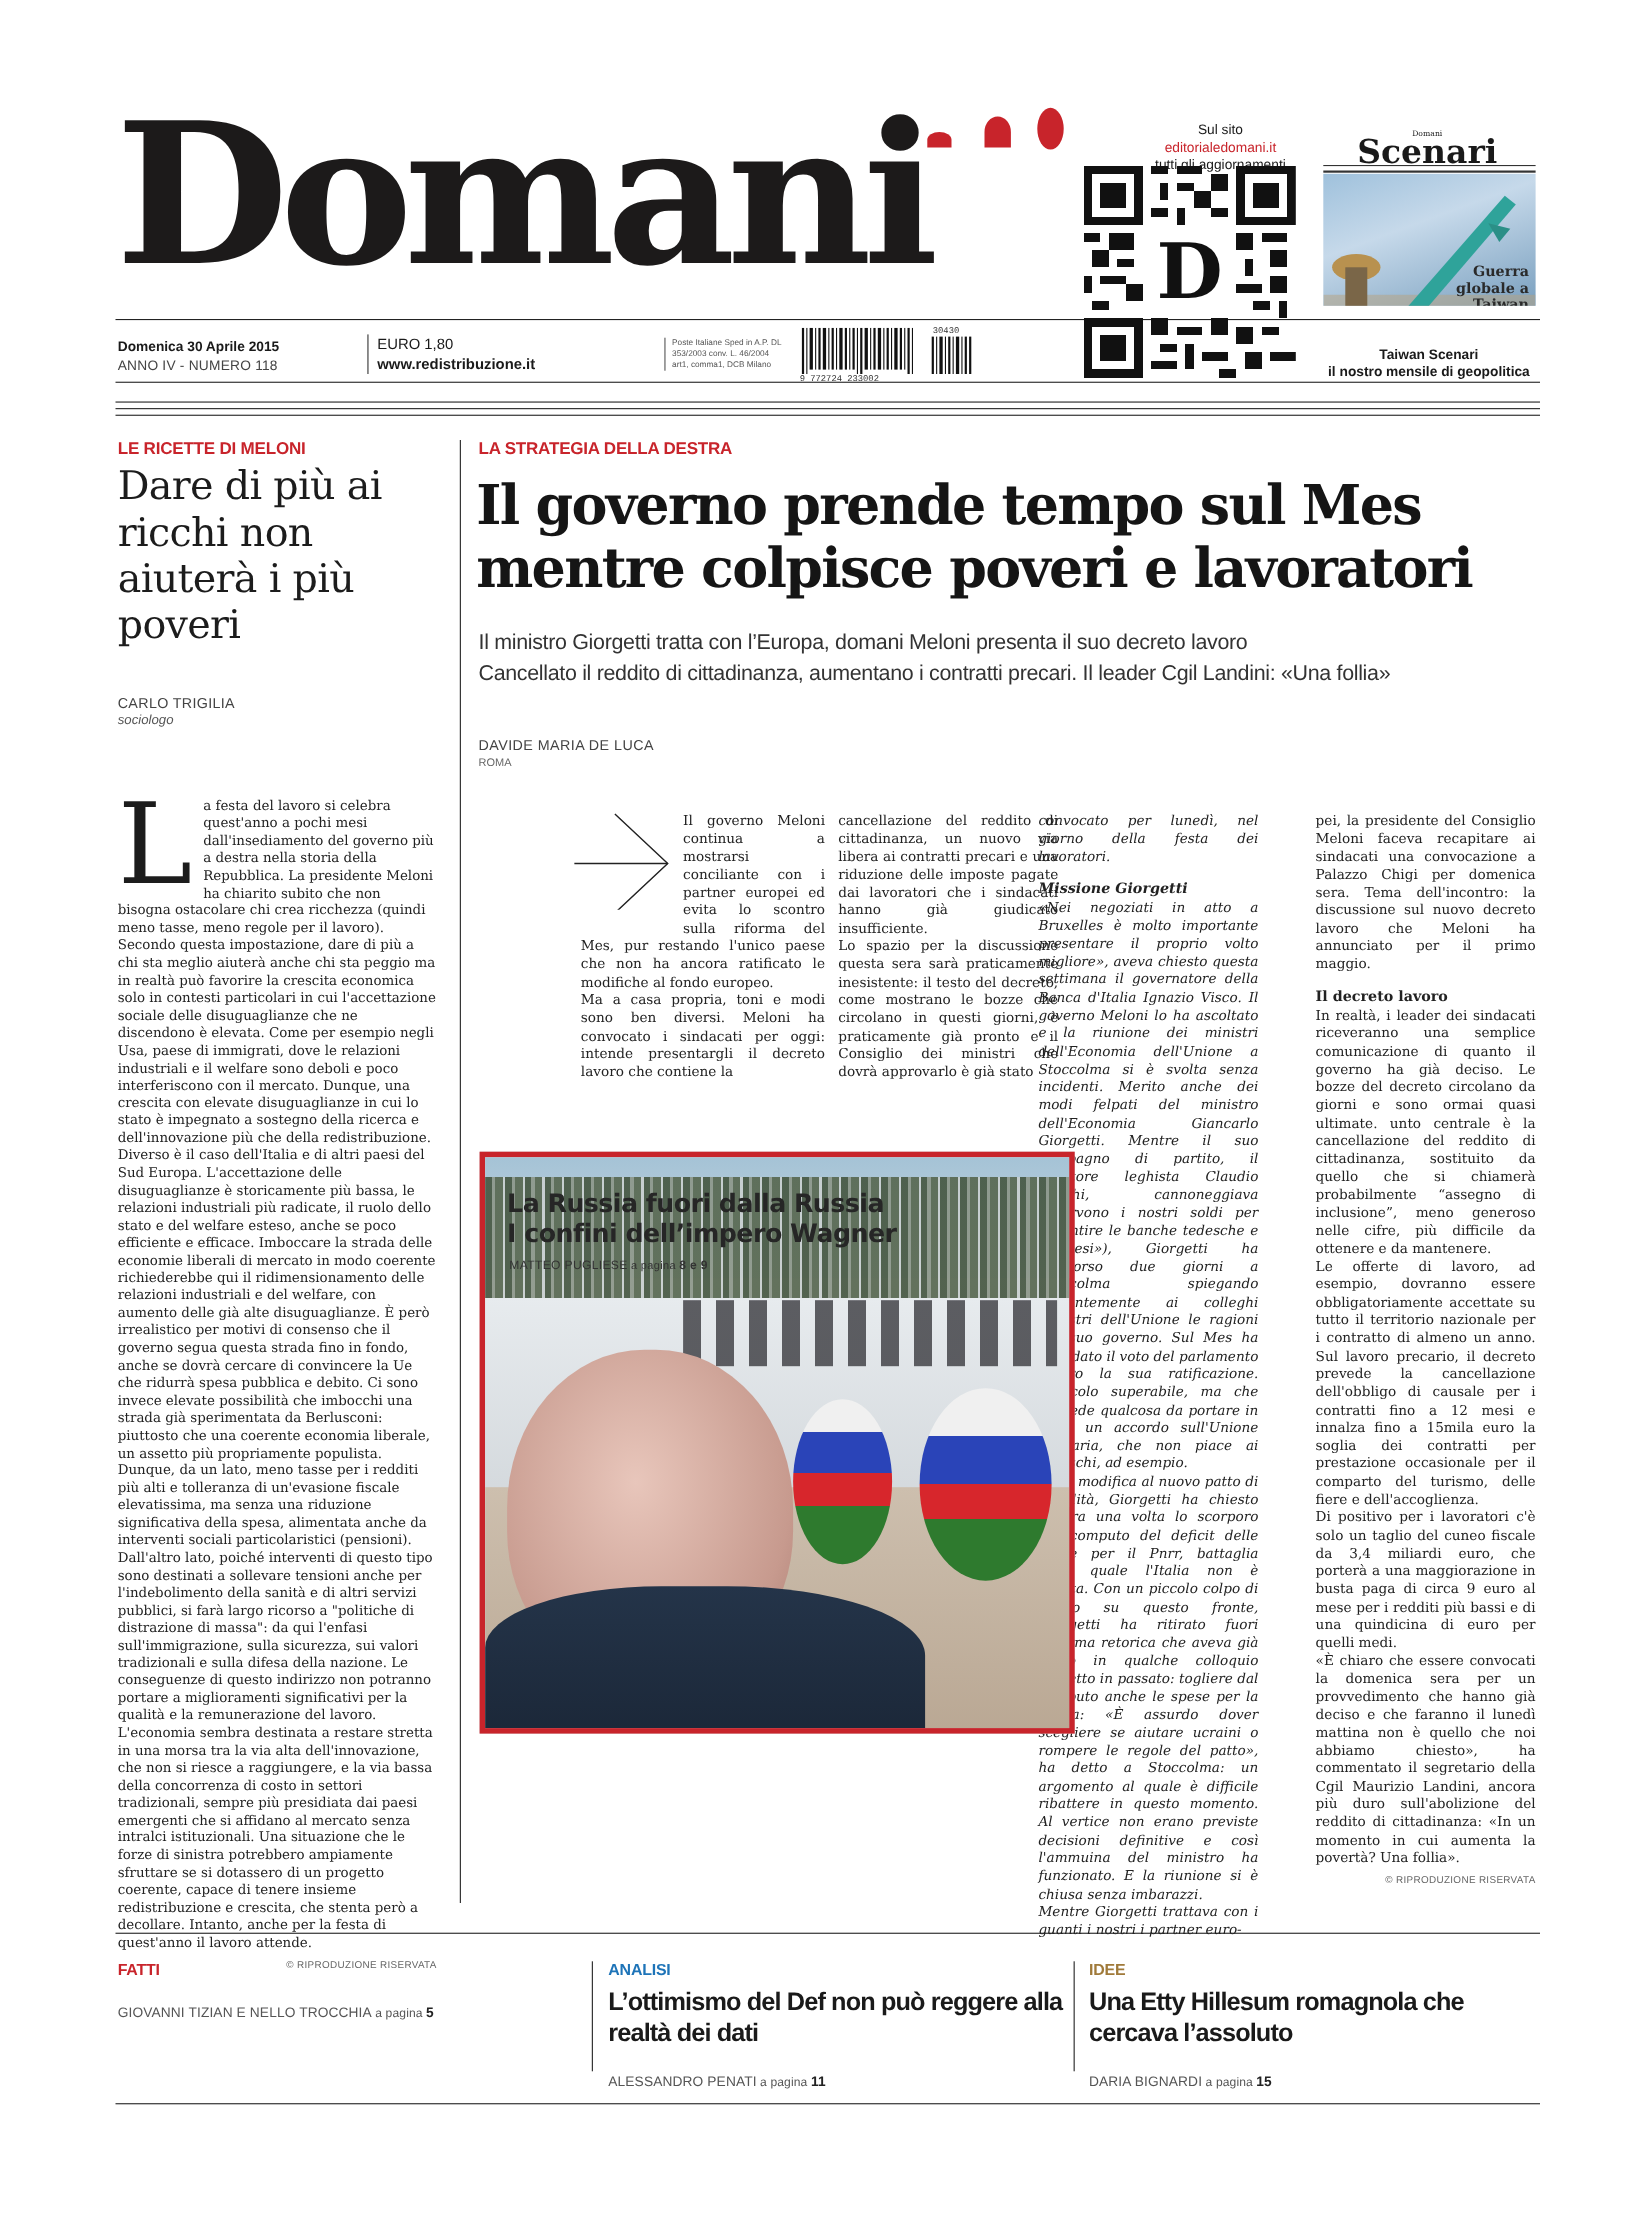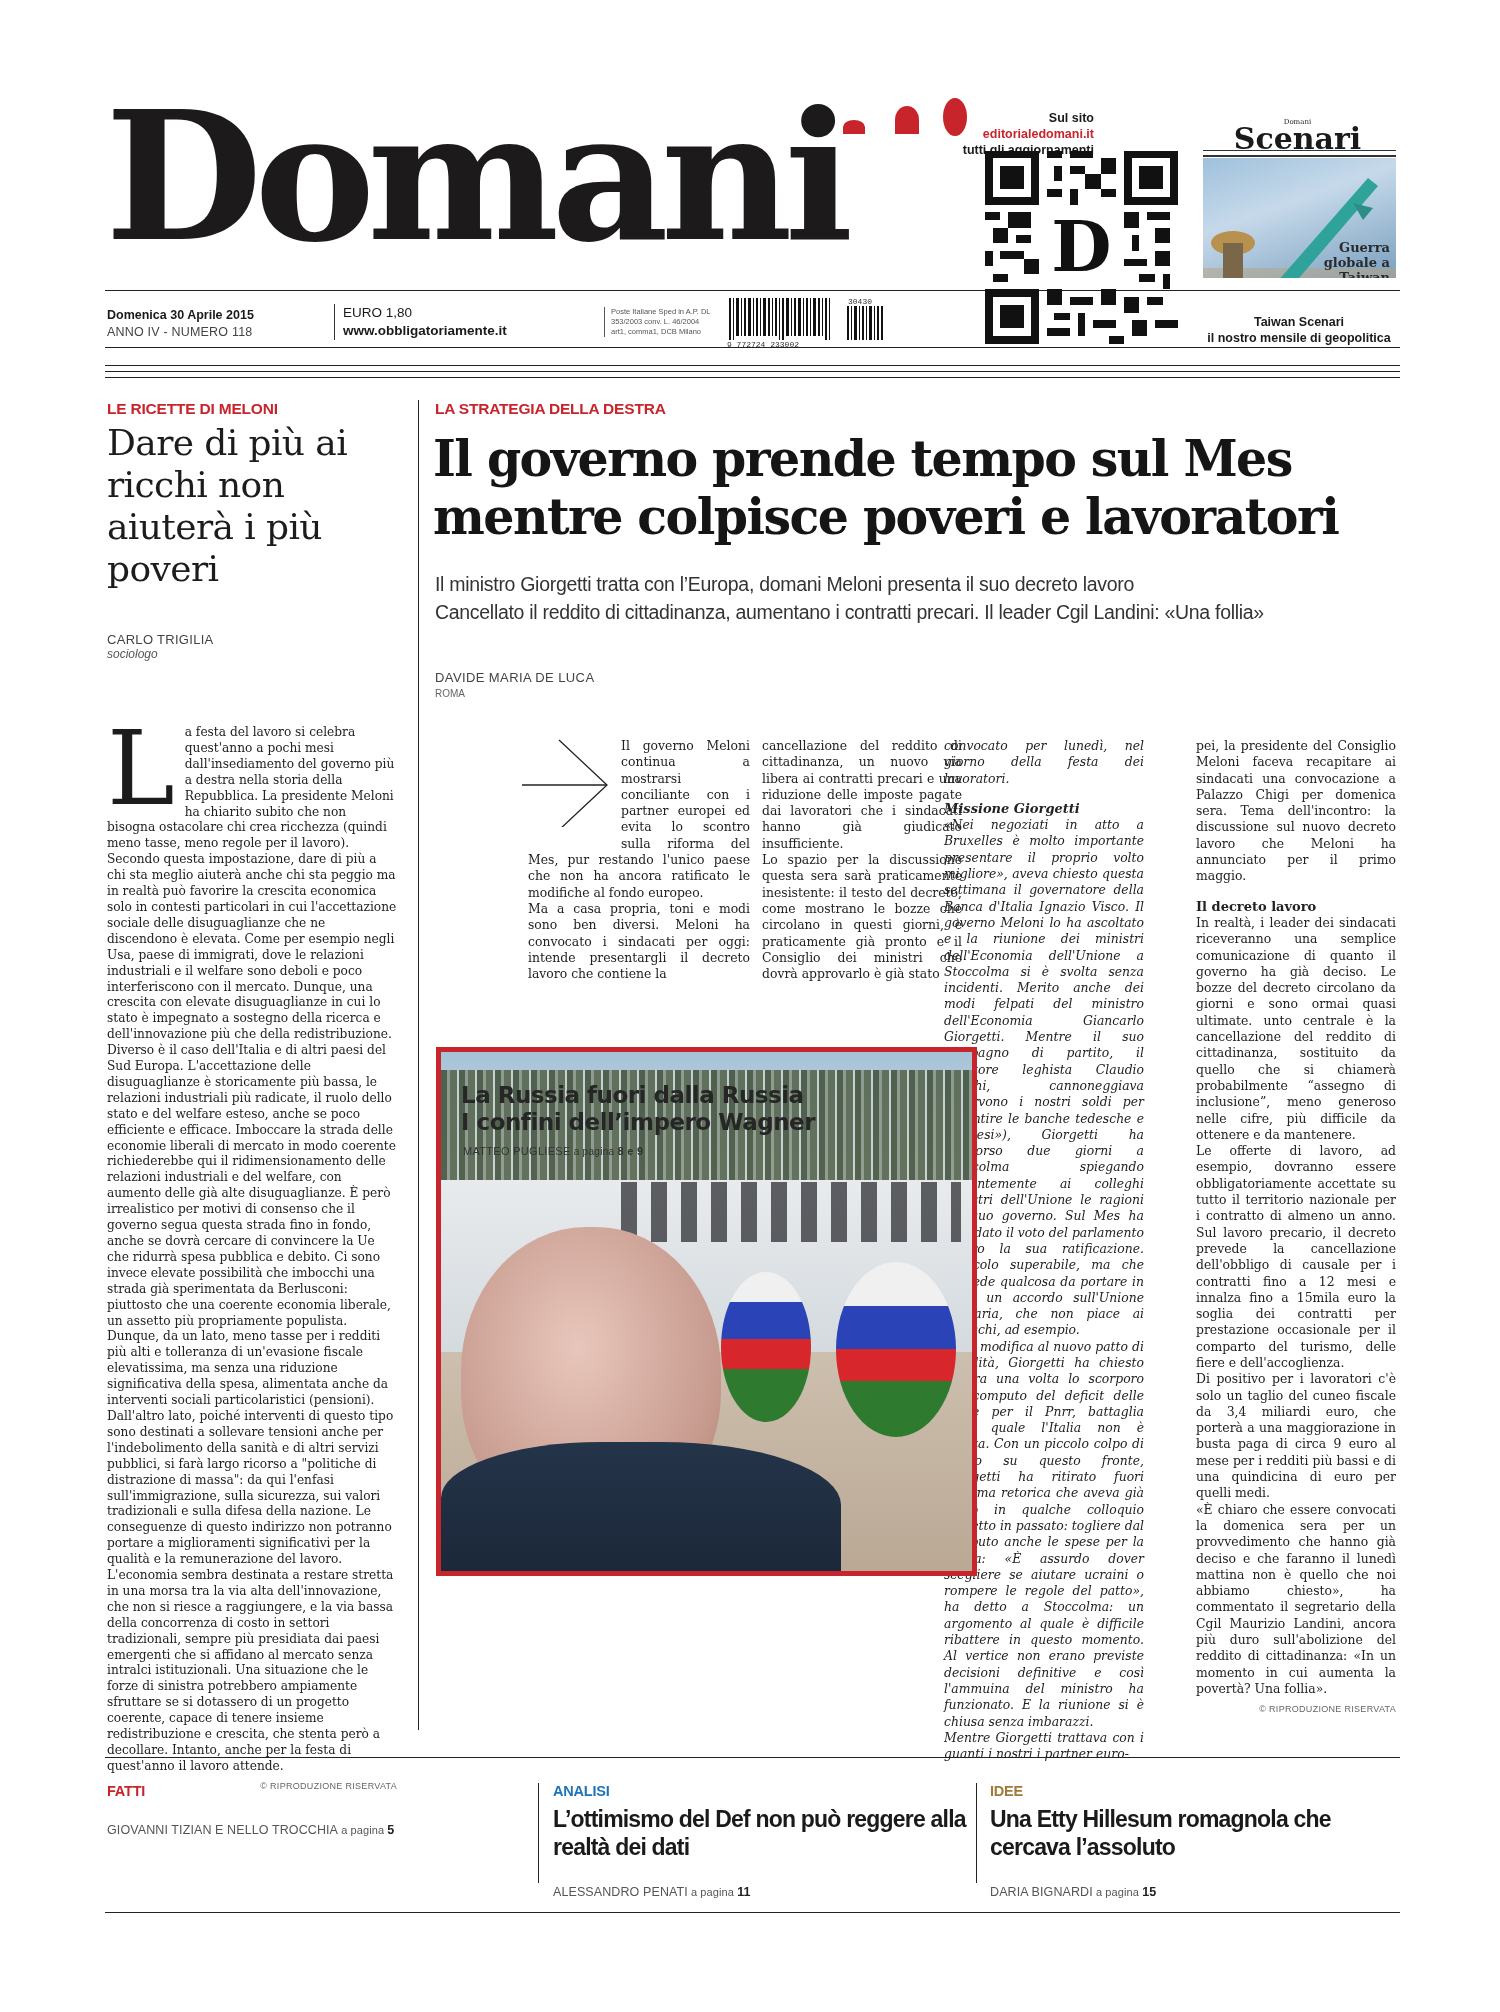--- a/index.html
+++ b/index.html
@@ -15,21 +15,21 @@
   .dateblock .d1 { font-weight:bold; }
   .dateblock .d2 { color:#444; letter-spacing:0.2px; }
   .priceblock { left:334px; top:304px; border-left:1px solid #333; padding-left:8px; font-size:13.5px; line-height:18px; }
   .priceblock .p2 { font-weight:bold; }
   .postblock { left:604px; top:307px; border-left:1px solid #555; padding-left:6px; font-size:7.5px; line-height:10px; color:#555; width:110px; }
   .barcode { left:727px; top:298px; width:160px; height:42px; }
   .barcode-num { left:727px; top:340px; font-family:"Liberation Mono", monospace; font-size:8px; color:#333; }
   .rule { position:absolute; left:105px; width:1295px; background:#222; }
 
   
-  .qr-caption { left:949px; top:110px; width:145px; text-align:right; font-weight:bold; font-size:12.5px; line-height:16px; }
+  .qr-caption { left:1037px; top:110px; width:145px; text-align:center; font-weight:normal; font-size:12.5px; line-height:16px; }
   .qr-caption .red { color:#c8242b; }
   .qr { left:985px; top:150px; width:193px; height:194px; }
   .scen-mini { left:1200px; top:118px; width:195px; text-align:center; font-family:"DejaVu Serif", serif; }
   .scen-mini .small { font-size:7px; }
   .scen-mini .big { font-size:30px; font-weight:bold; line-height:26px; }
   .scen-img { left:1203px; top:158px; width:193px; height:120px; background:linear-gradient(160deg,#9fc1dc 0%,#c6d9ea 40%,#7aa0bf 100%); overflow:hidden; }
   .scen-title { right:6px; top:82px; text-align:right; font-family:"DejaVu Serif", serif; font-weight:bold; font-size:13px; line-height:15px; color:#2a2a2a; }
   .scen-caption { left:1200px; top:314px; width:198px; text-align:center; font-weight:bold; font-size:12.5px; line-height:16px; }
 
   
@@ -86,21 +86,21 @@
   <span style="left:790px;top:16px;width:24px;height:28px;"></span>
   <span style="left:838px;top:8px;width:24px;height:38px;border-radius:50%;"></span>
 </div>
 
 <div class="abs dateblock">
   <div class="d1">Domenica 30 Aprile 2015</div>
   <div class="d2">ANNO IV - NUMERO 118</div>
 </div>
 <div class="abs priceblock">
   <div>EURO 1,80</div>
-  <div class="p2">www.obbligatoriamente.it</div>
+  <div class="p2">www.redistribuzione.it</div>
 </div>
 <div class="abs postblock">Poste Italiane Sped in A.P. DL 353/2003 conv. L. 46/2004 art1, comma1, DCB Milano</div>
 <svg class="abs barcode" viewBox="0 0 160 42" preserveAspectRatio="none">
   <g fill="#111">
     <rect x="2" y="0" width="2" height="42"></rect>
       <rect x="6" y="0" width="1" height="42"></rect>
       <rect x="9" y="0" width="3" height="38"></rect>
       <rect x="14" y="0" width="1" height="38"></rect>
       <rect x="17" y="0" width="2" height="38"></rect>
       <rect x="21" y="0" width="3" height="38"></rect>

